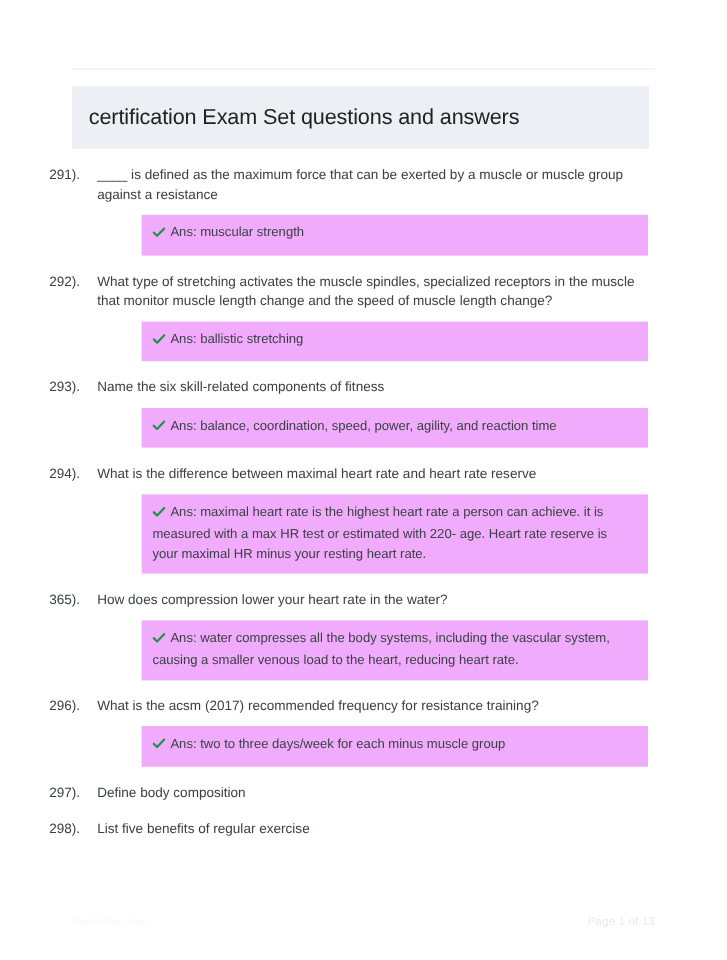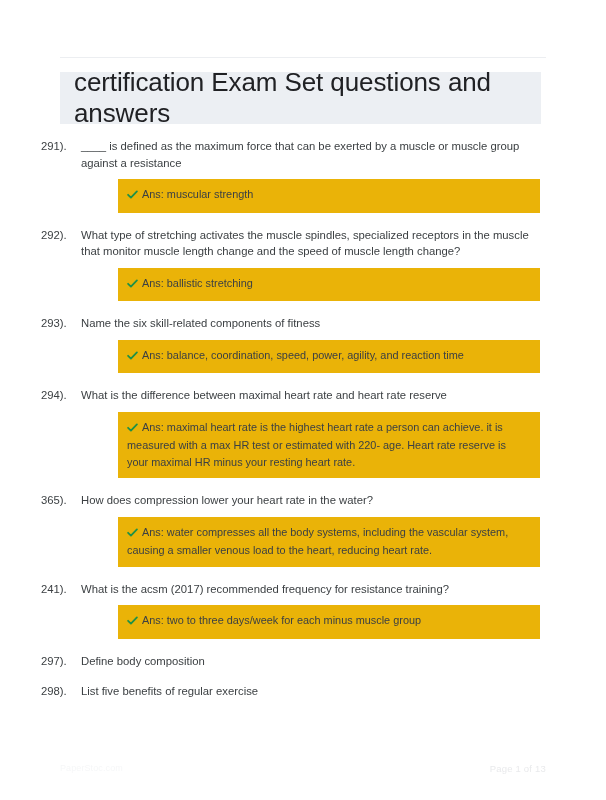--- a/index.html
+++ b/index.html
@@ -40,21 +40,21 @@
     top: 72px;
     width: 481px;
     height: 52px;
     background: #eceff3;
     display: flex;
     align-items: center;
     padding-left: 14px;
   }
 
   .doc-title {
-    font-size: 26px;
+    font-size: 18px;
     font-weight: 400;
     color: #202124;
     letter-spacing: -0.1px;
     line-height: 1.2;
   }
 
   .qa-list {
     position: absolute;
     left: 0;
     top: 138px;
@@ -86,21 +86,21 @@
 
   .q-text {
     flex: 1 1 auto;
     font-size: 11.3px;
     line-height: 16.5px;
     color: #3c4043;
   }
 
   .ans-box {
     margin: 8px 66px 0 118px;
-    background: #eab308;
+    background: #f0abfc;
     padding: 7px 10px 8px 9px;
     display: block;
   }
 
   .ans-inner {
     font-size: 10.9px;
     line-height: 16.5px;
     color: #3c4043;
   }
 
@@ -195,21 +195,21 @@
           <div class="q-text">How does compression lower your heart rate in the water?</div>
         </div>
         <div class="ans-box">
           <div class="ans-inner"><span class="check-icon"><svg width="11" height="11" viewBox="0 0 16 16" aria-hidden="true">
                 <path d="M1.6 8.4 L5.7 12.4 L14.4 3.4" fill="none" stroke="#1e9147" stroke-width="2.6" stroke-linecap="round" stroke-linejoin="round"></path>
               </svg></span><span>Ans: water compresses all the body systems, including the vascular system, causing a smaller venous load to the heart, reducing heart rate.</span></div>
         </div>
       </div>
       <div class="qa-item">
         <div class="q-row">
-          <div class="q-num">241).</div>
+          <div class="q-num">296).</div>
           <div class="q-text">What is the acsm (2017) recommended frequency for resistance training?</div>
         </div>
         <div class="ans-box">
           <div class="ans-inner"><span class="check-icon"><svg width="11" height="11" viewBox="0 0 16 16" aria-hidden="true">
                 <path d="M1.6 8.4 L5.7 12.4 L14.4 3.4" fill="none" stroke="#1e9147" stroke-width="2.6" stroke-linecap="round" stroke-linejoin="round"></path>
               </svg></span><span>Ans: two to three days/week for each minus muscle group</span></div>
         </div>
       </div>
       <div class="qa-item">
         <div class="q-row">

